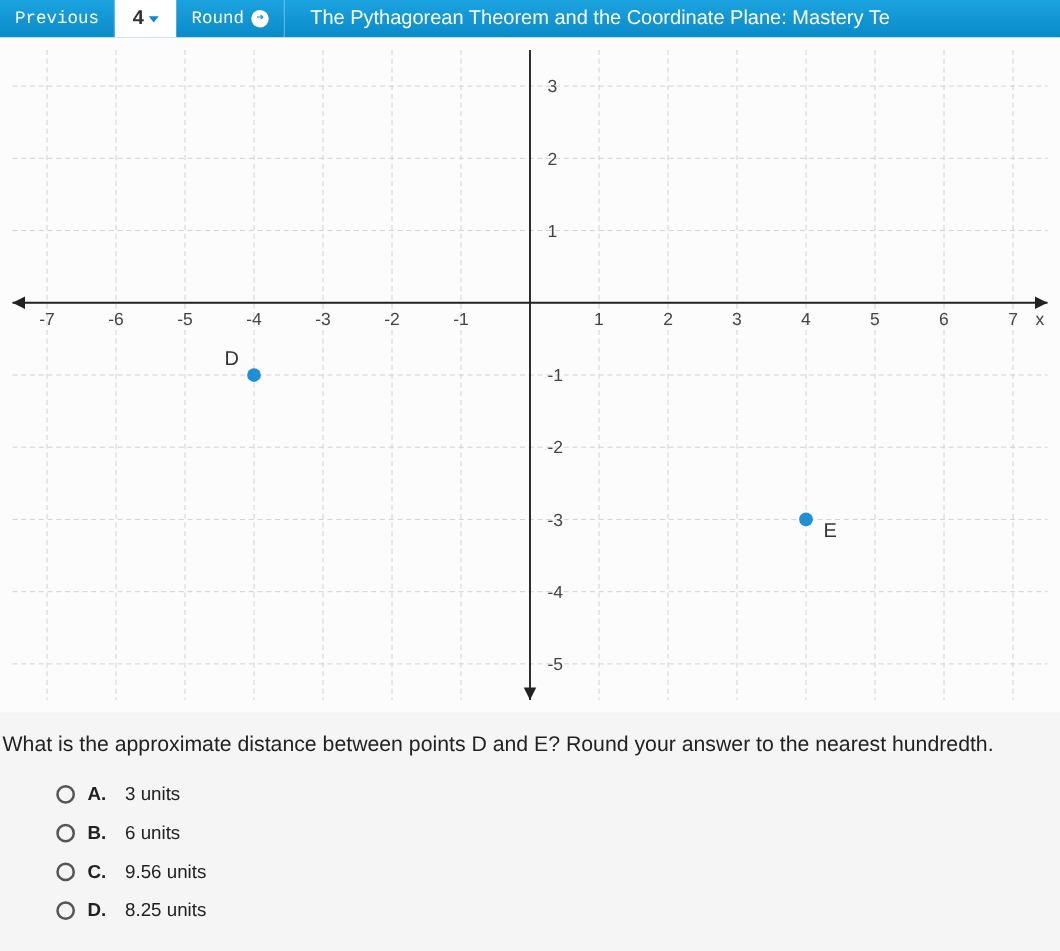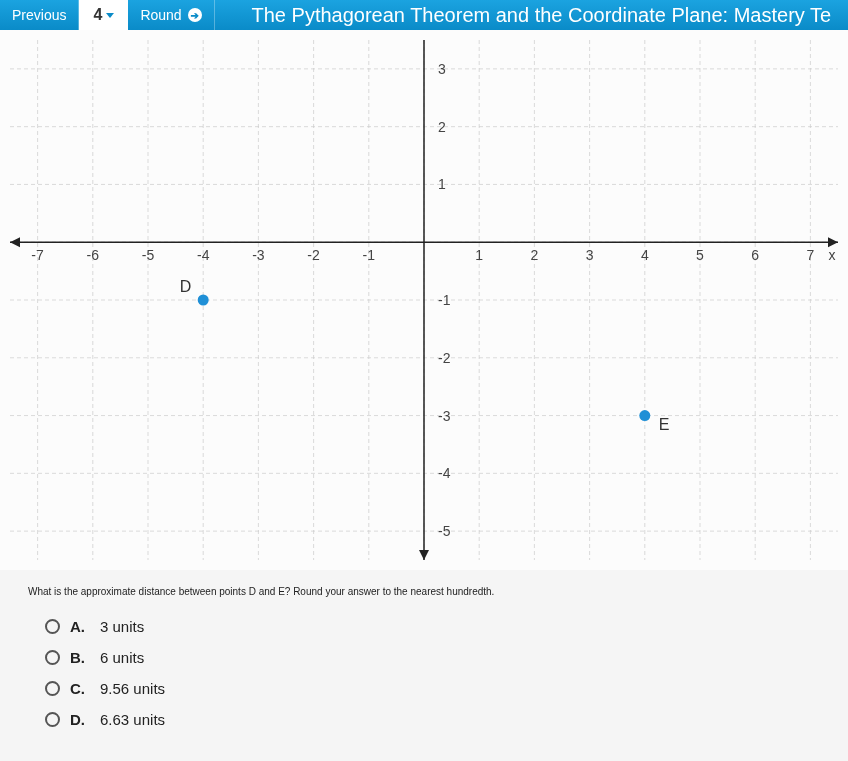--- a/index.html
+++ b/index.html
@@ -20,20 +20,21 @@
     font-size: 14px;
     overflow: hidden;
   }
   .nav-item {
     padding: 0 12px;
     height: 100%;
     display: flex;
     align-items: center;
     border-right: 1px solid rgba(255,255,255,0.3);
     cursor: pointer;
+    font-family: Liberation Mono, monospace;
   }
   .page-sel {
     background: white;
     color: #333;
     font-weight: bold;
     font-size: 16px;
     padding: 0 14px;
     height: 100%;
     display: flex;
     align-items: center;
@@ -60,37 +61,37 @@
     color: #0a8bc8;
     display: inline-flex;
     align-items: center;
     justify-content: center;
     margin-left: 6px;
     font-size: 10px;
     font-weight: bold;
   }
   .topbar-title {
     flex: 1;
-    text-align: center;
+    text-align: left;
     padding-left: 20px;
-    font-size: 20px;
+    font-size: 16px;
     white-space: nowrap;
   }
 
   .chart-wrap {
     position: relative;
     width: 848px;
     height: 540px;
     background: #fcfcfc;
   }
   svg.chart { position: absolute; top: 0; left: 0; }
 
   .question {
-    padding: 16px 20px 8px 28px;
-    font-size: 10px;
+    padding: 16px 20px 8px 2px;
+    font-size: 17px;
     color: #222;
   }
   .options {
     padding: 6px 20px 10px 45px;
   }
   .opt {
     display: flex;
     align-items: center;
     gap: 10px;
     padding: 7px 0;
@@ -199,15 +200,15 @@
       <span>6 units</span>
     </div>
     <div class="opt">
       <span class="radio"></span>
       <span class="opt-letter">C.</span>
       <span>9.56 units</span>
     </div>
     <div class="opt">
       <span class="radio"></span>
       <span class="opt-letter">D.</span>
-      <span>6.63 units</span>
+      <span>8.25 units</span>
     </div>
   </div>
 
 </body></html>

